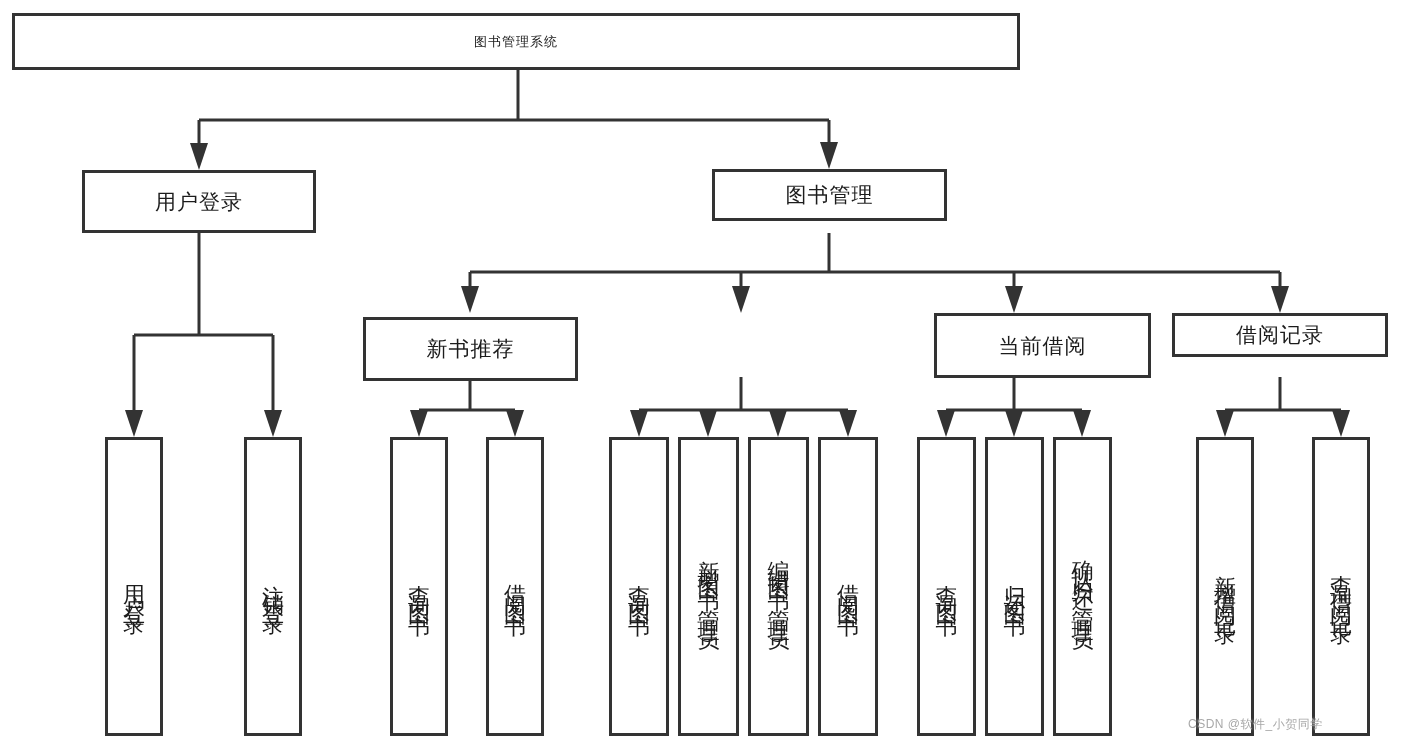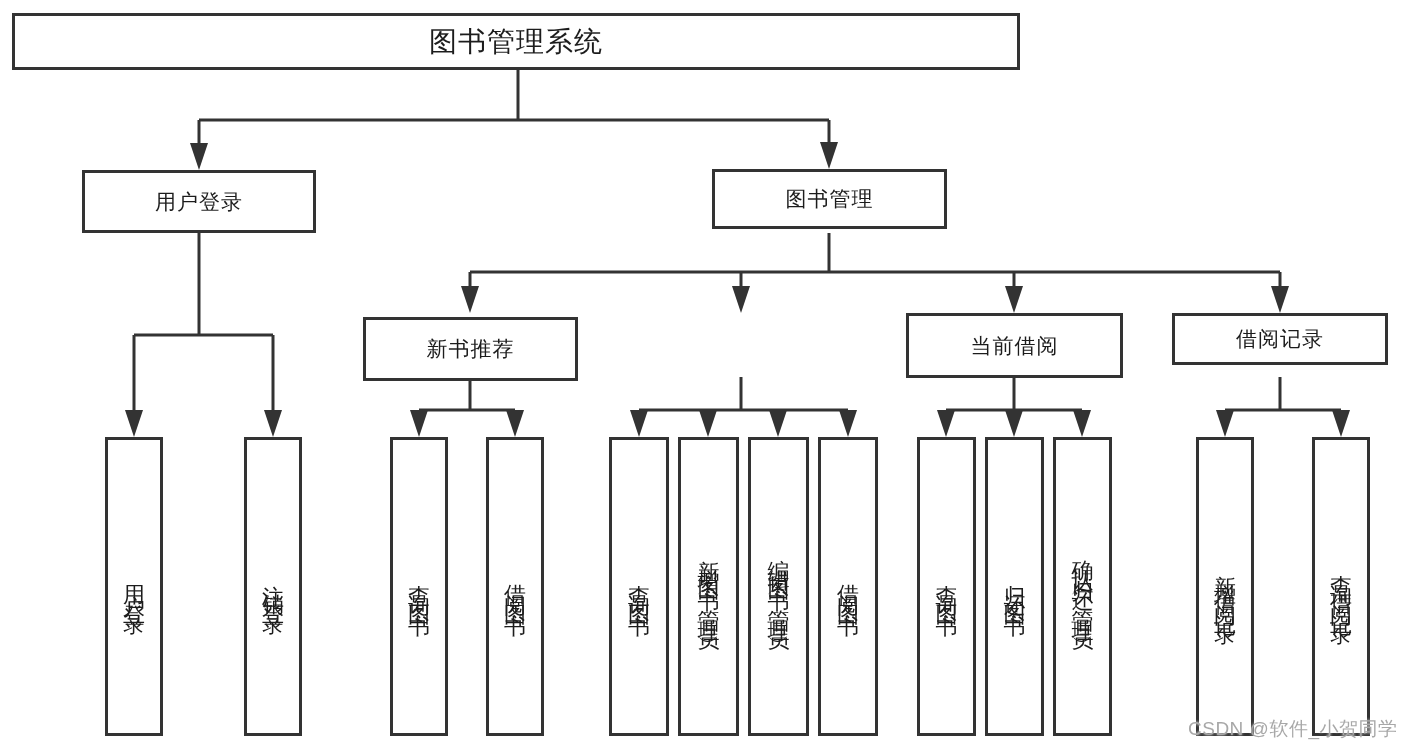--- a/index.html
+++ b/index.html
@@ -24,34 +24,34 @@
     border: 3px solid #333333;
     display: flex;
     align-items: center;
     justify-content: center;
   }
   .hbox span {
     font-size: 21px;
     letter-spacing: 1px;
     white-space: nowrap;
   }
-  .root span { font-size: 28px; }
+  .root span { font-size: 13px; }
   .vbox span {
     writing-mode: vertical-rl;
     text-orientation: mixed;
     line-height: 1;
     font-size: 22px;
     letter-spacing: 10px;
     white-space: nowrap;
   }
   .watermark {
     position: absolute;
     left: 1188px;
     top: 716px;
-    font-size: 19px;
+    font-size: 12px;
     letter-spacing: 0.5px;
     color: #a8a8a8;
     text-shadow: 0 0 3px #ffffff;
     white-space: nowrap;
     z-index: 5;
   }
 </style>
 </head>
 <body>
 
@@ -130,31 +130,31 @@
     </g>
   </svg>
 
   <div class="node hbox root" style="left:12px; top:13px; width:1008px; height:57px">
     <span>图书管理系统</span>
   </div>
 
   <div class="node hbox" style="left:82px; top:170px; width:234px; height:63px">
     <span>用户登录</span>
   </div>
-  <div class="node hbox" style="left:712px; top:169px; width:235px; height:60px">
+  <div class="node hbox" style="left:712px; top:169px; width:235px; height:52px">
     <span>图书管理</span>
   </div>
 
   <div class="node hbox" style="left:363px; top:317px; width:215px; height:64px">
     <span>新书推荐</span>
   </div>
-  <div class="node hbox" style="left:906px; top:313px; width:217px; height:65px">
+  <div class="node hbox" style="left:934px; top:313px; width:217px; height:65px">
     <span>当前借阅</span>
   </div>
-  <div class="node hbox" style="left:1172px; top:313px; width:216px; height:52px">
+  <div class="node hbox" style="left:1172px; top:313px; width:216px; height:44px">
     <span>借阅记录</span>
   </div>
 
   <div class="node vbox" style="left:105px; top:437px; width:58px; height:299px">
     <span>用户登录</span>
   </div>
   <div class="node vbox" style="left:244px; top:437px; width:58px; height:299px">
     <span>注销登录</span>
   </div>
 

